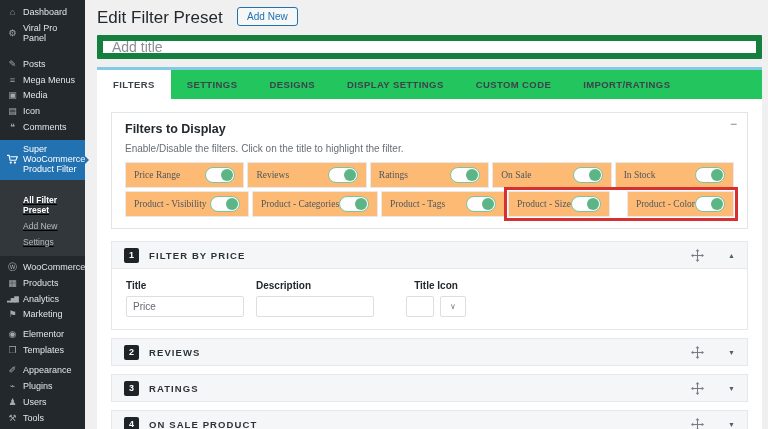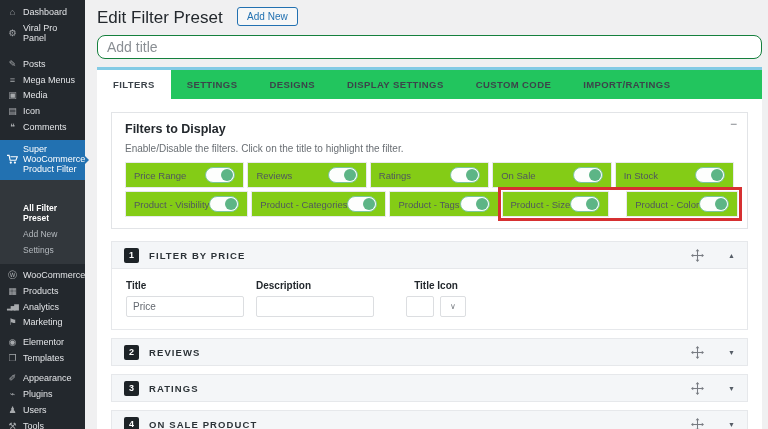--- a/index.html
+++ b/index.html
@@ -9,52 +9,52 @@
   
   .sidebar { position:absolute; left:0; top:0; width:85px; height:429px; background:#23282d; padding-top:5px; }
   .mitem { display:flex; align-items:center; gap:5px; padding:3px 7px; font-size:9px; color:#e2e4e7; line-height:1.1; cursor:pointer; }
   .mitem .mi { width:11px; min-width:11px; font-size:9px; color:#a7aaad; text-align:center; }
   .sep { height:10px; }
   .sep-sm { height:4px; }
   .mitem.active { background:#2271b1; color:#fff; padding:5px 7px; position:relative; }
   .mitem.active .mi { color:#fff; }
   .active-arrow { position:absolute; right:-4px; top:50%; margin-top:-4px; width:0; height:0;
      border-top:4px solid transparent; border-bottom:4px solid transparent; border-left:4px solid #2271b1; }
-  .submenu { background:#32373c; padding:20px 0 6px; }
+  .submenu { background:#32373c; padding:12px 0 6px;text-decoration:underline; }
   .smitem { padding:3px 7px 3px 23px; font-size:8.5px; color:#b4b9be; cursor:pointer; }
   .smitem.current { color:#fff; font-weight:bold; }
 
   
   .page { position:absolute; left:85px; top:0; right:0; bottom:0; }
   .pg-header { padding:7px 12px 5px; }
   .pg-title { display:inline-block; font-size:17px; font-weight:400; color:#23282d; }
   .addnew-btn { display:inline-block; margin-left:10px; padding:3px 9px; font-size:10px; color:#2271b1;
      border:1px solid #2271b1; background:#f6f7f7; border-radius:3px; vertical-align:3px; cursor:pointer; }
   .title-input { display:block; margin:2px 6px 0 12px; width:calc(100% - 18px); height:24px;
-     border:1px solid #15803d; border-radius:8px; padding:0 9px; font-size:14px; color:#4d7c0f; background:#fff; }
+     border:6px solid #15803d; border-radius:1px; padding:0 9px; font-size:14px; color:#4d7c0f; background:#fff; }
   .title-input::placeholder { color:#8a8f94; }
 
   
   .tabs { margin:8px 6px 0 12px; border-top:3px solid #83cbe5; background:#22c55e; display:flex; }
   .tab { padding:9px 16px; font-size:9.5px; font-weight:bold; color:#3c434a; letter-spacing:.4px; cursor:pointer; }
   .tab.active { background:#fff; }
 
   
   .content { margin:0 6px 0 12px; background:#fff; height:341px; padding:13px 14px; }
 
   .filters-panel { border:1px solid #e2e4e7; padding:9px 13px 11px; position:relative; }
   .fp-heading { font-size:12.5px; font-weight:bold; color:#23282d; line-height:15px; }
   .fp-sub { font-size:10px; color:#6a6f74; margin-top:6px; }
   .fp-collapse { position:absolute; top:5px; right:10px; color:#787c82; font-size:12px; line-height:12px; cursor:pointer; }
 
   .toggle-rows { margin-top:8px; }
   .trow { display:flex; }
   .trow + .trow { margin-top:3px; }
-  .tcell { flex:1; border:1px solid #e7e9ec; background:#84cc16; padding:4px 8px; height:26px;
-     display:flex; justify-content:space-between; align-items:center; }
+  .tcell { flex:1; border:1px solid #e7e9ec; background:#fdba74; padding:4px 8px; height:26px;
+     display:flex; justify-content:space-between; align-items:center;font-family:Liberation Serif, serif; }
   .trow > .tcell + .tcell, .trow > .pair { margin-left:3px; }
   .pair { flex:2; display:flex; position:relative; }
   .pair .tcell + .tcell { margin-left:17px; }
   .tlabel { font-size:9.5px; color:#50575e; white-space:nowrap; overflow:hidden; }
   .switch { width:30px; min-width:30px; height:16px; border:1px solid #7cc59c; border-radius:9px;
      position:relative; background:#fdfefd; cursor:pointer; }
   .switch::after { content:""; position:absolute; right:1px; top:1px; width:12px; height:12px;
      border-radius:50%; background:#5db586; }
   .red-frame { position:absolute; inset:-4px; border:3px solid #d63031; pointer-events:none; }
 

